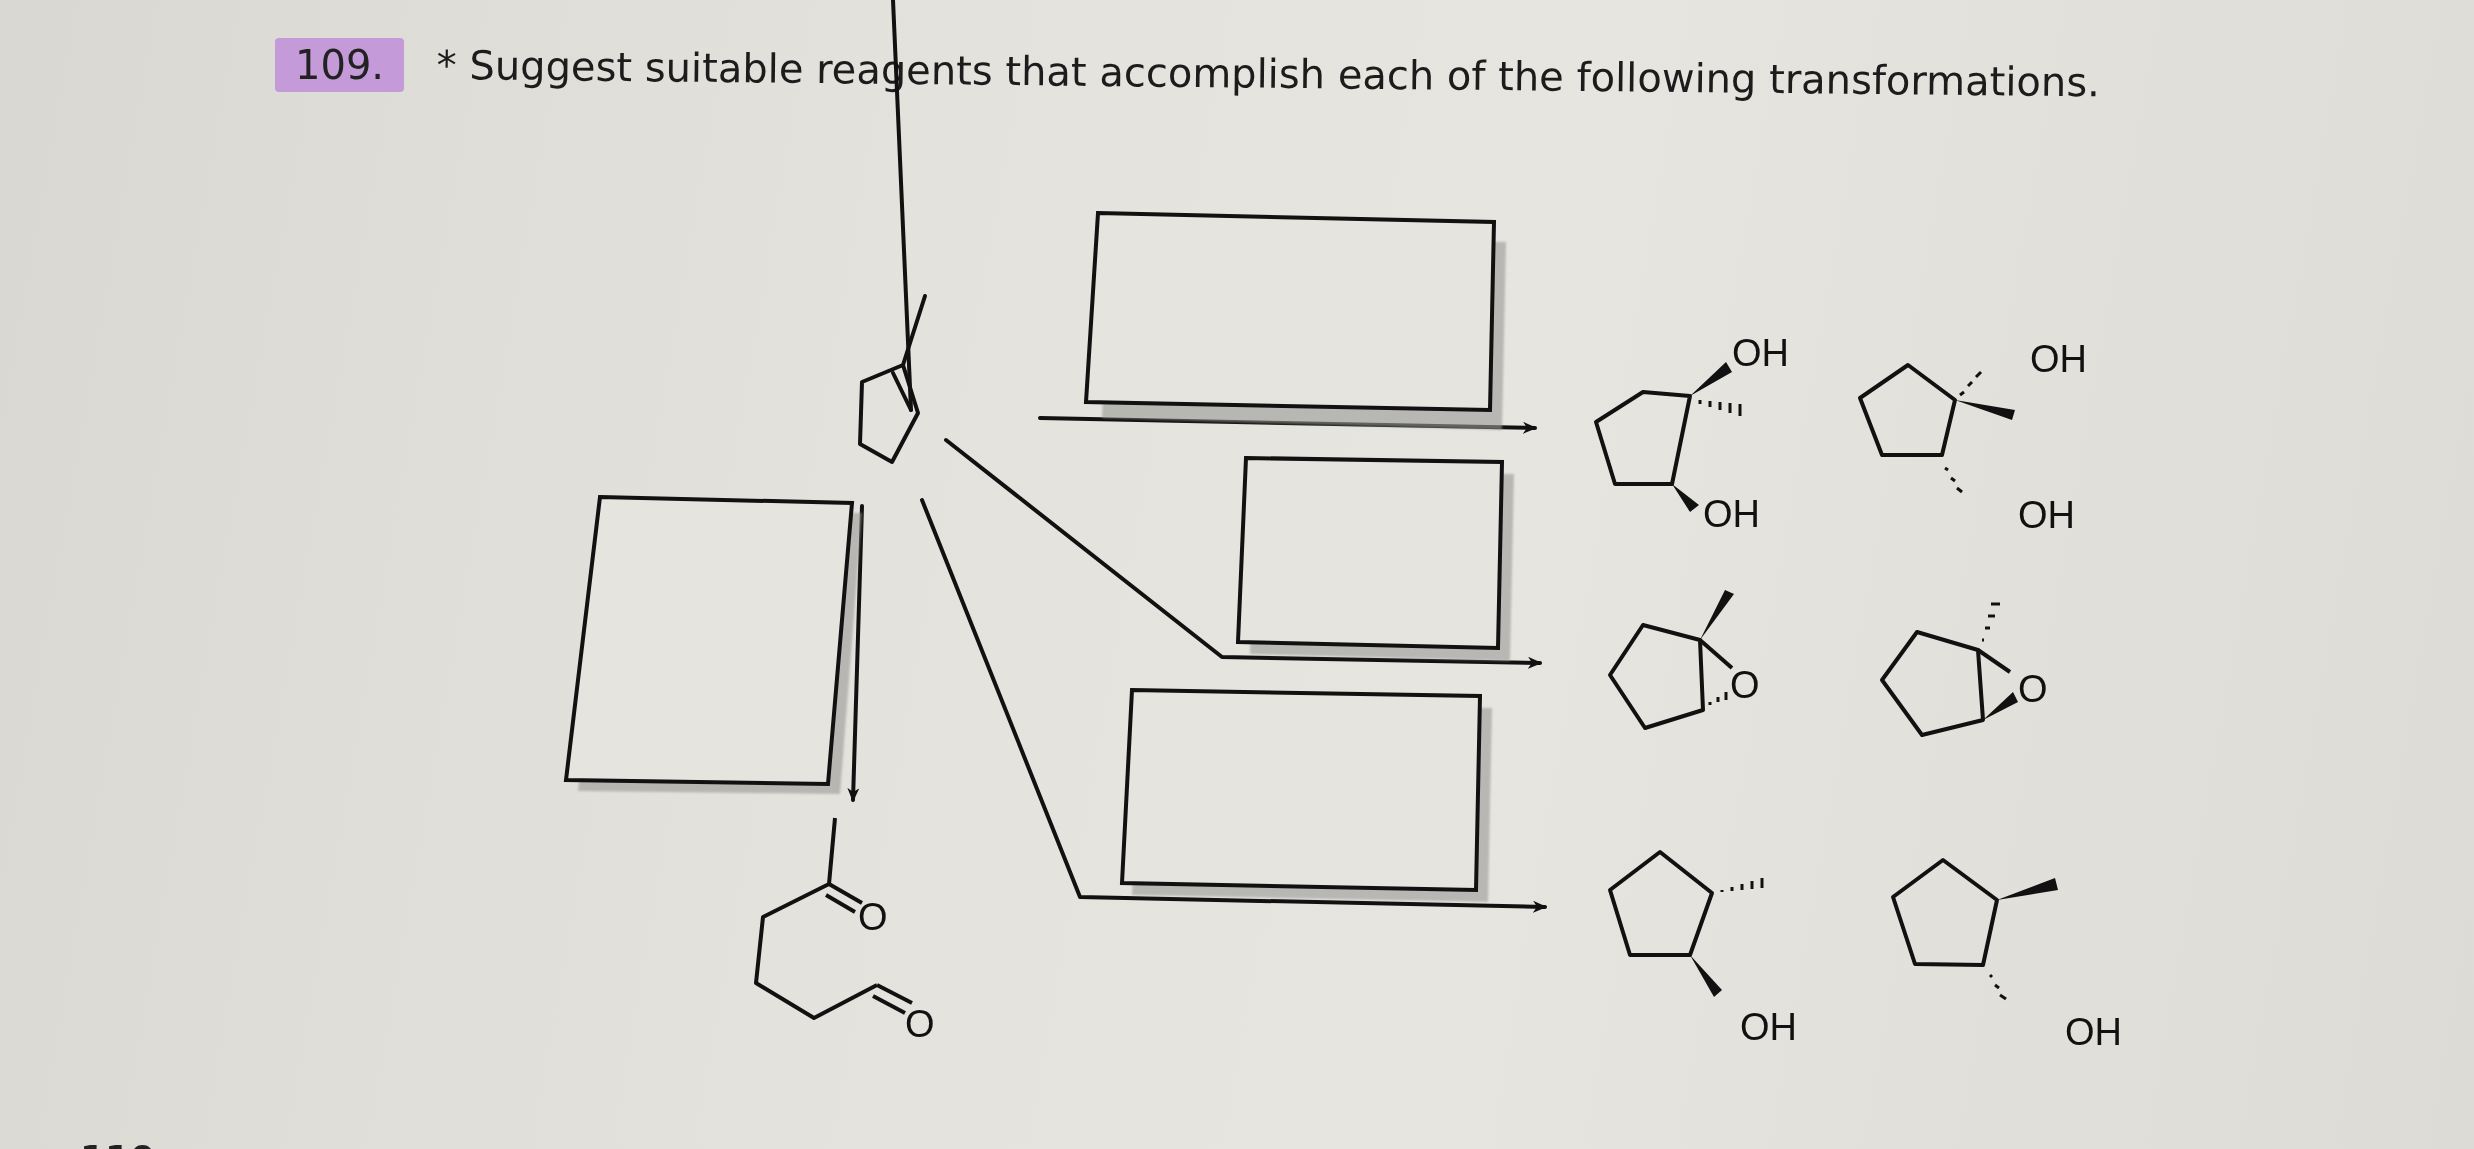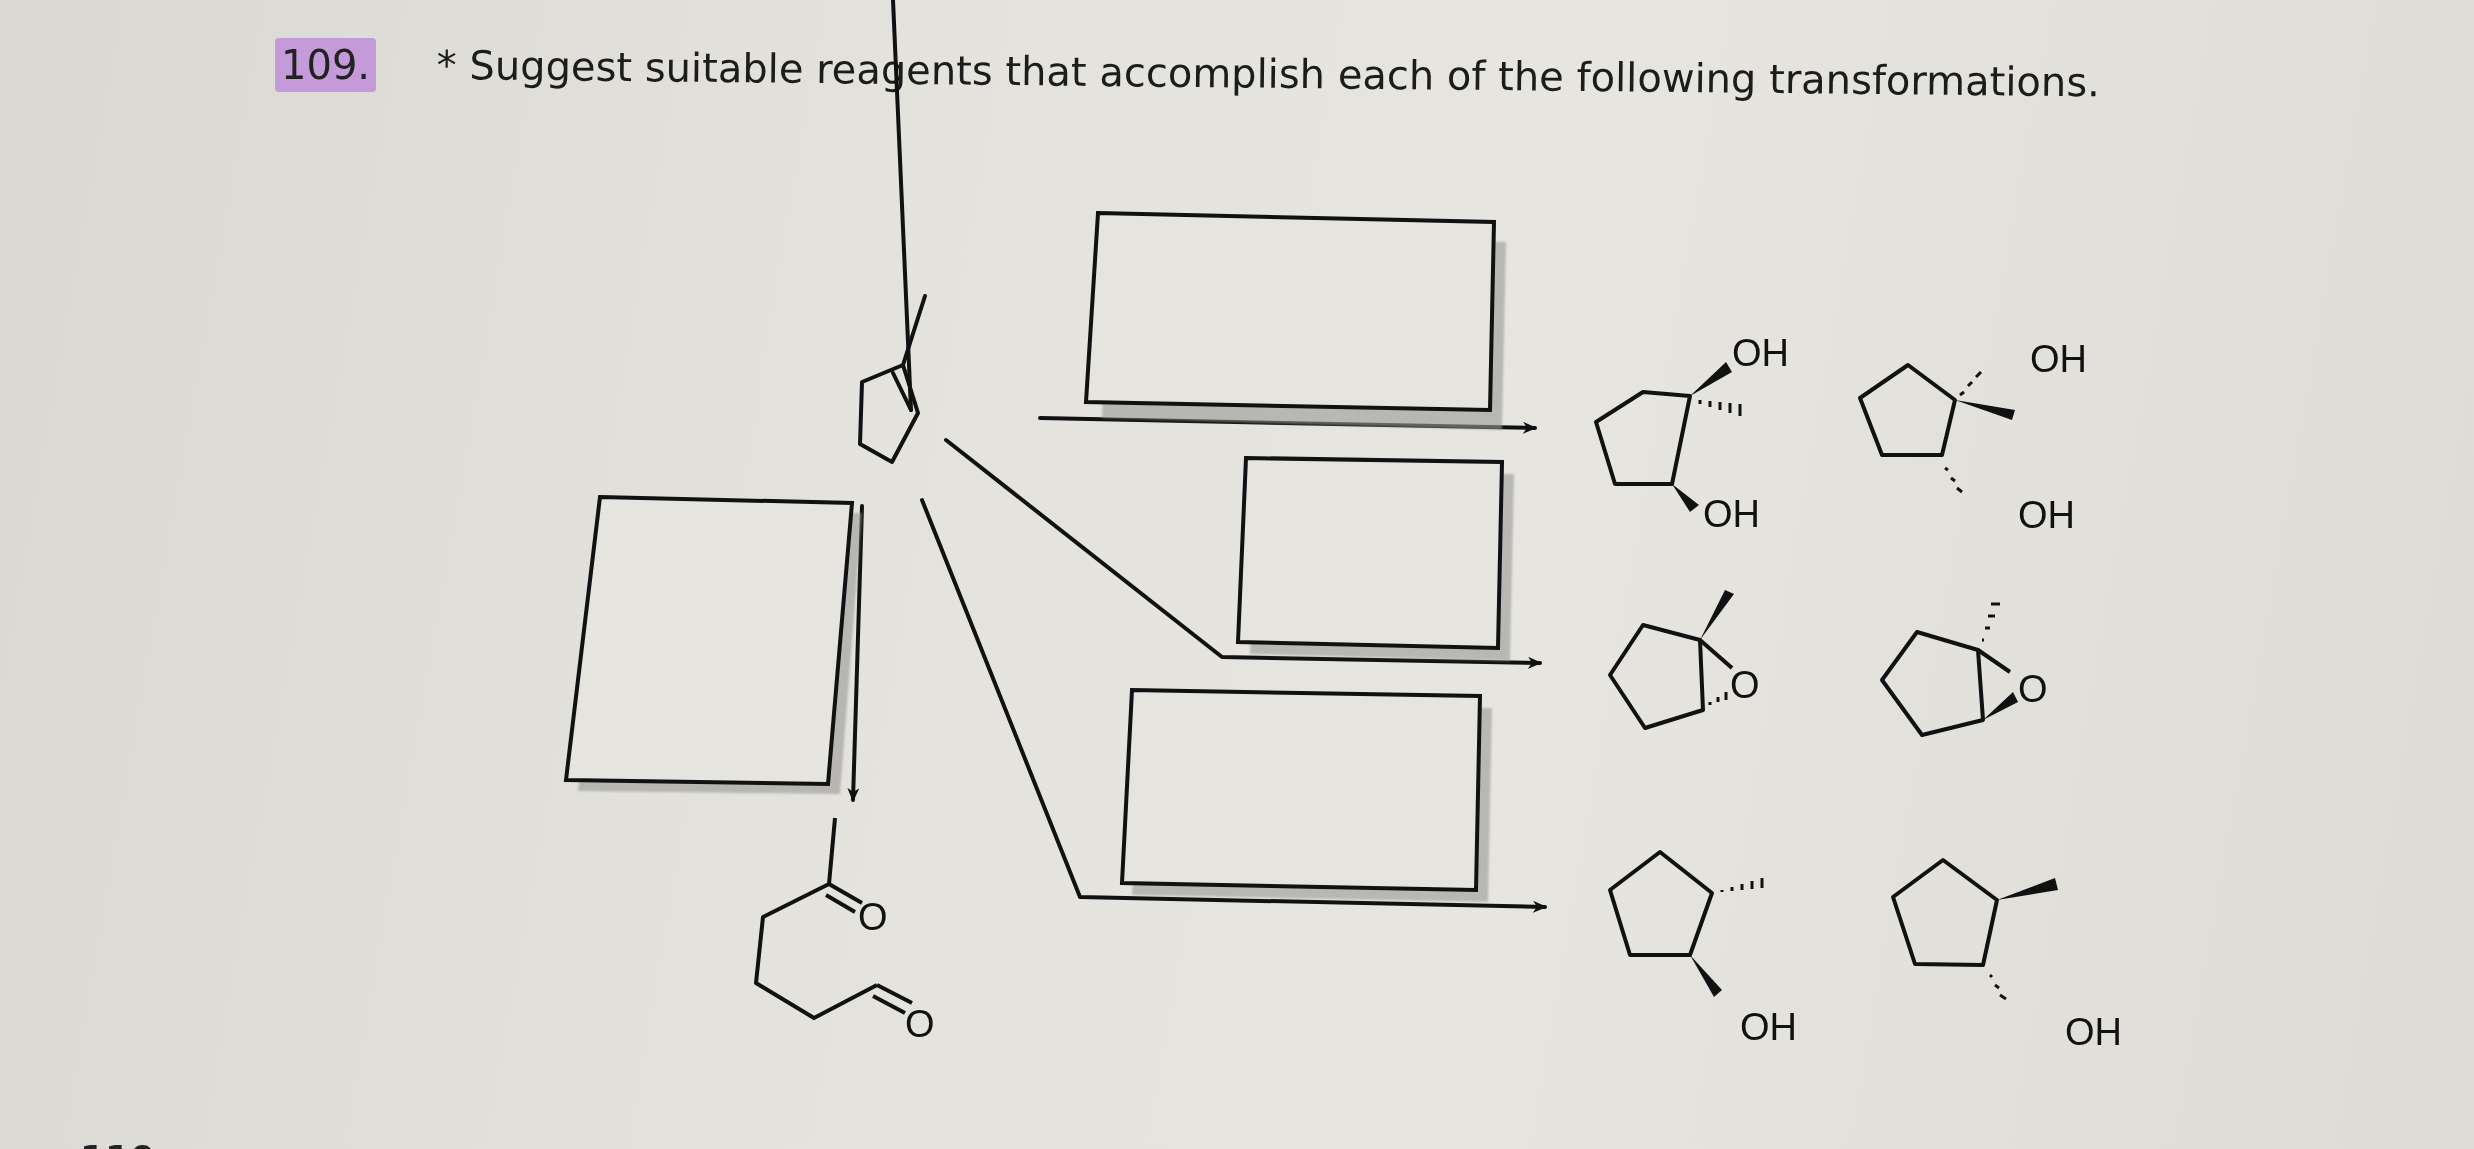--- a/index.html
+++ b/index.html
@@ -3,21 +3,21 @@
 <meta charset="utf-8">
 <style>
   html, body { margin:0; padding:0; }
   body {
     width:2474px; height:1149px; overflow:hidden; position:relative;
     background: linear-gradient(100deg, #d9d8d3 0%, #e3e2dd 35%, #e6e5e0 60%, #dcdbd6 100%);
     font-family: "DejaVu Sans", sans-serif; color:#1a1a1a;
   }
   .qnum {
     position:absolute; left:275px; top:38px; font-size:40px; line-height:50px;
-    background:#c49ad8; padding:2px 6px; border-radius:4px; color:#222;
+    background:#c49ad8; padding:2px 20px; border-radius:4px; color:#222;
   }
   .qtext {
     position:absolute; left:437px; top:40px; font-size:40px; line-height:50px;
     color:#1c1c1c; transform:rotate(0.6deg); transform-origin:left top; white-space:nowrap;
   }
   .footer-num {
     position:absolute; left:80px; top:1138px; font-size:36px; color:#222; font-weight:bold;
   }
   svg.scene { position:absolute; left:0; top:0; }
   .lbl { font-family:"Liberation Sans", sans-serif; font-size:38px; fill:#111; }

